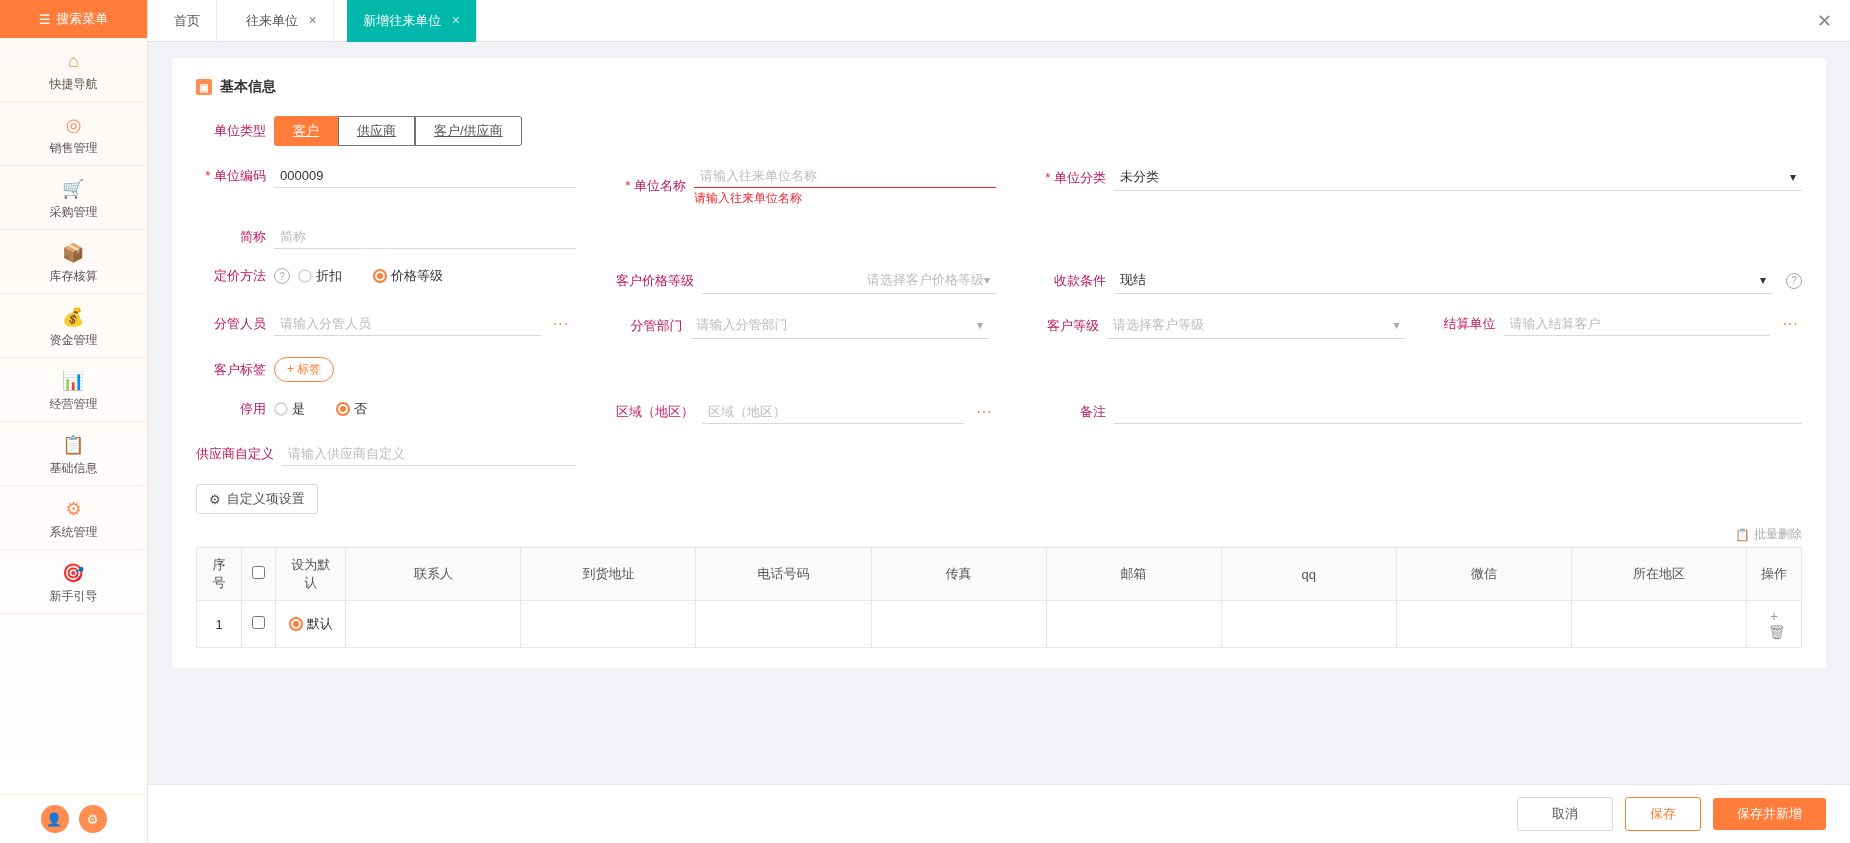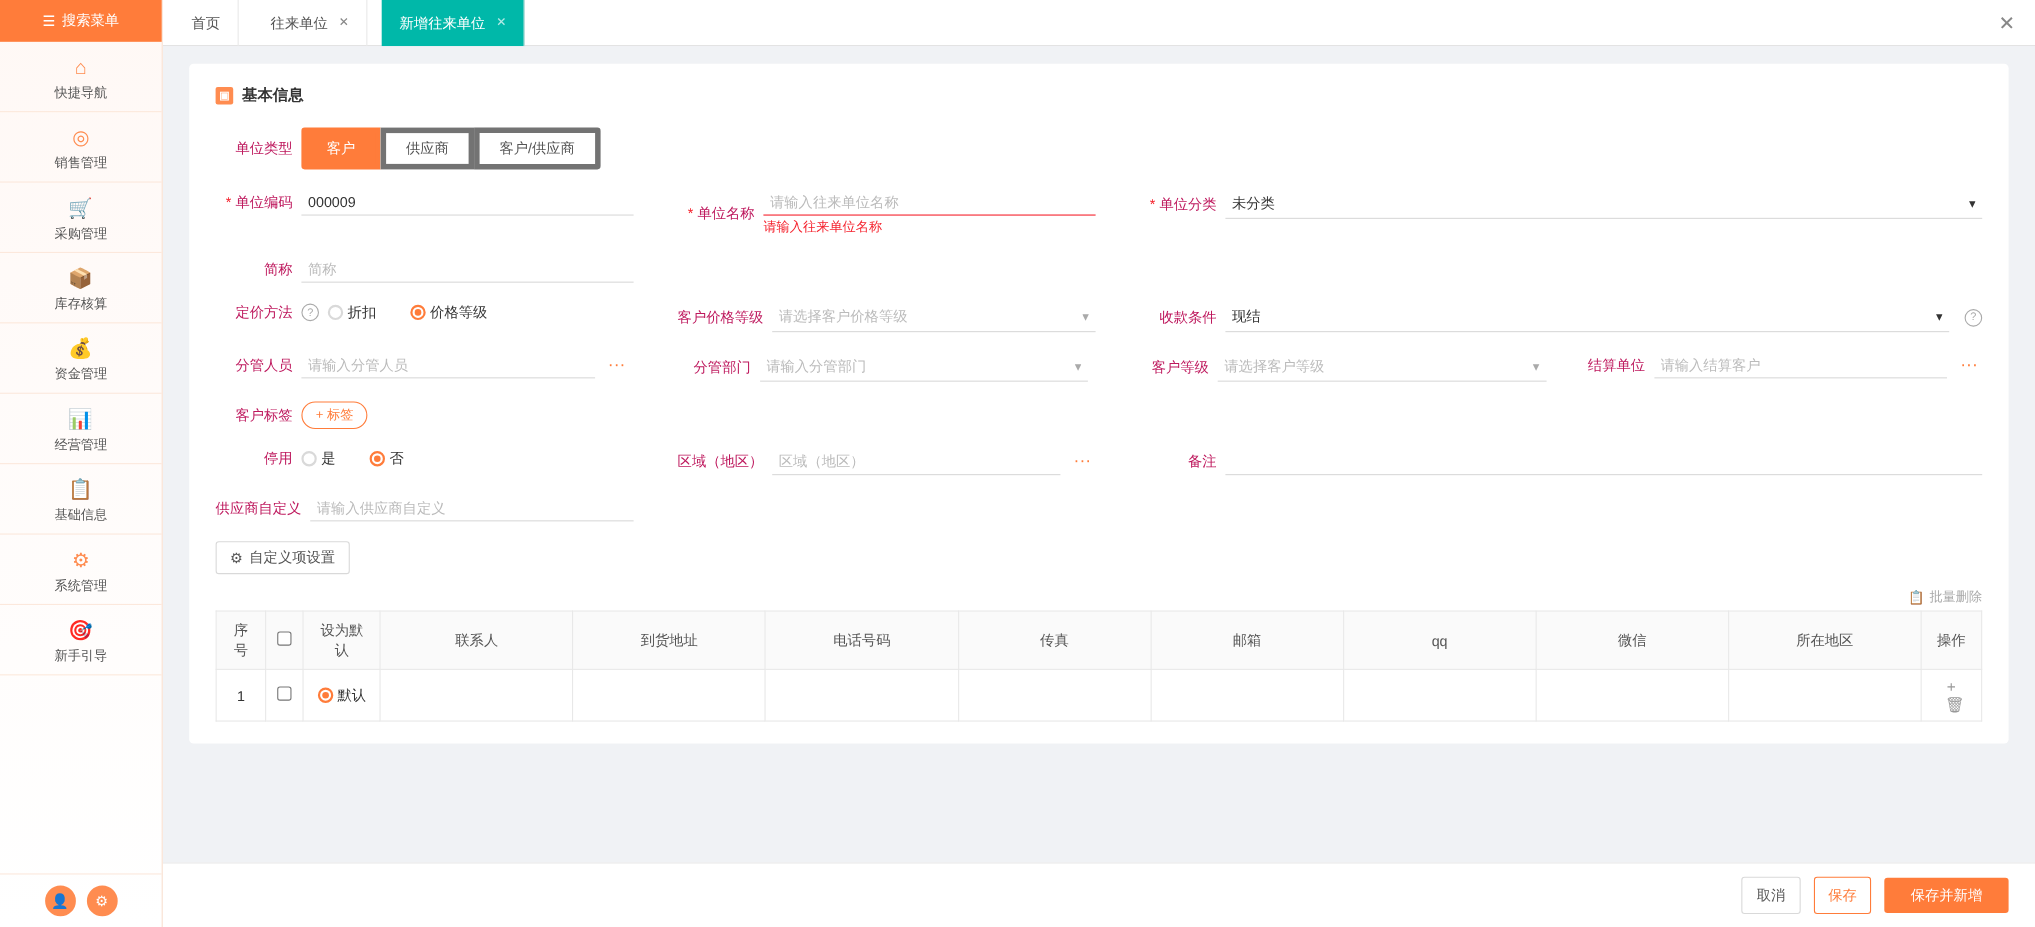--- a/index.html
+++ b/index.html
@@ -196,25 +196,26 @@
       margin-top: 2px;
     }
 
     
     .type-btn-group {
       display: flex;
       gap: 0;
     }
     .type-btn {
       padding: 5px 18px;
-      border: 5px solid #737373;
+      border: 1px solid #737373;
       cursor: pointer;
       font-size: 13px;
       background: white;
       color: #555;
+      text-decoration: underline;
     }
     .type-btn.active {
       background: #ff7c3a;
       color: white;
       border-color: #ff7c3a;
     }
     .type-btn:first-child { border-radius: 3px 0 0 3px; }
     .type-btn:last-child { border-radius: 0 3px 3px 0; }
 
     
@@ -367,30 +368,30 @@
     .footer {
       display: flex;
       align-items: center;
       justify-content: flex-end;
       padding: 12px 24px;
       background: white;
       border-top: 1px solid #e8e8e8;
       gap: 12px;
     }
     .btn-cancel {
-      padding: 7px 13px;
+      padding: 7px 34px;
       border: 1px solid #d9d9d9;
       border-radius: 3px;
       background: white;
       color: #555;
       font-size: 13px;
       cursor: pointer;
     }
     .btn-save {
-      padding: 7px 12px;
+      padding: 7px 24px;
       border: 1px solid #ff7c3a;
       border-radius: 3px;
       background: white;
       color: #ff7c3a;
       font-size: 13px;
       cursor: pointer;
     }
     .btn-save-new {
       padding: 7px 24px;
       border: none;
@@ -542,21 +543,21 @@
               <span>折扣</span>
             </div>
             <div class="radio-item">
               <div class="radio-circle checked"></div>
               <span>价格等级</span>
             </div>
           </div>
         </div>
         <div class="form-field divider-field">
           <span class="form-label">客户价格等级</span>
-          <div class="form-select" style="flex:1;border-bottom:1px solid #d9d9d9;padding:4px 6px;display:flex;justify-content:space-between;align-items:center;">
+          <div class="form-select" style="flex:1;border-bottom:1px solid #d9d9d9;padding:4px 6px;display:flex;justify-content:flex-end;align-items:center;">
             <span>请选择客户价格等级</span>
             <span class="caret">▾</span>
           </div>
         </div>
         <div class="form-field">
           <span class="form-label">收款条件</span>
           <div class="form-select has-value" style="flex:1;border-bottom:1px solid #d9d9d9;padding:4px 6px;display:flex;justify-content:space-between;align-items:center;">
             <span>现结</span>
             <span class="caret">▾</span>
           </div>

